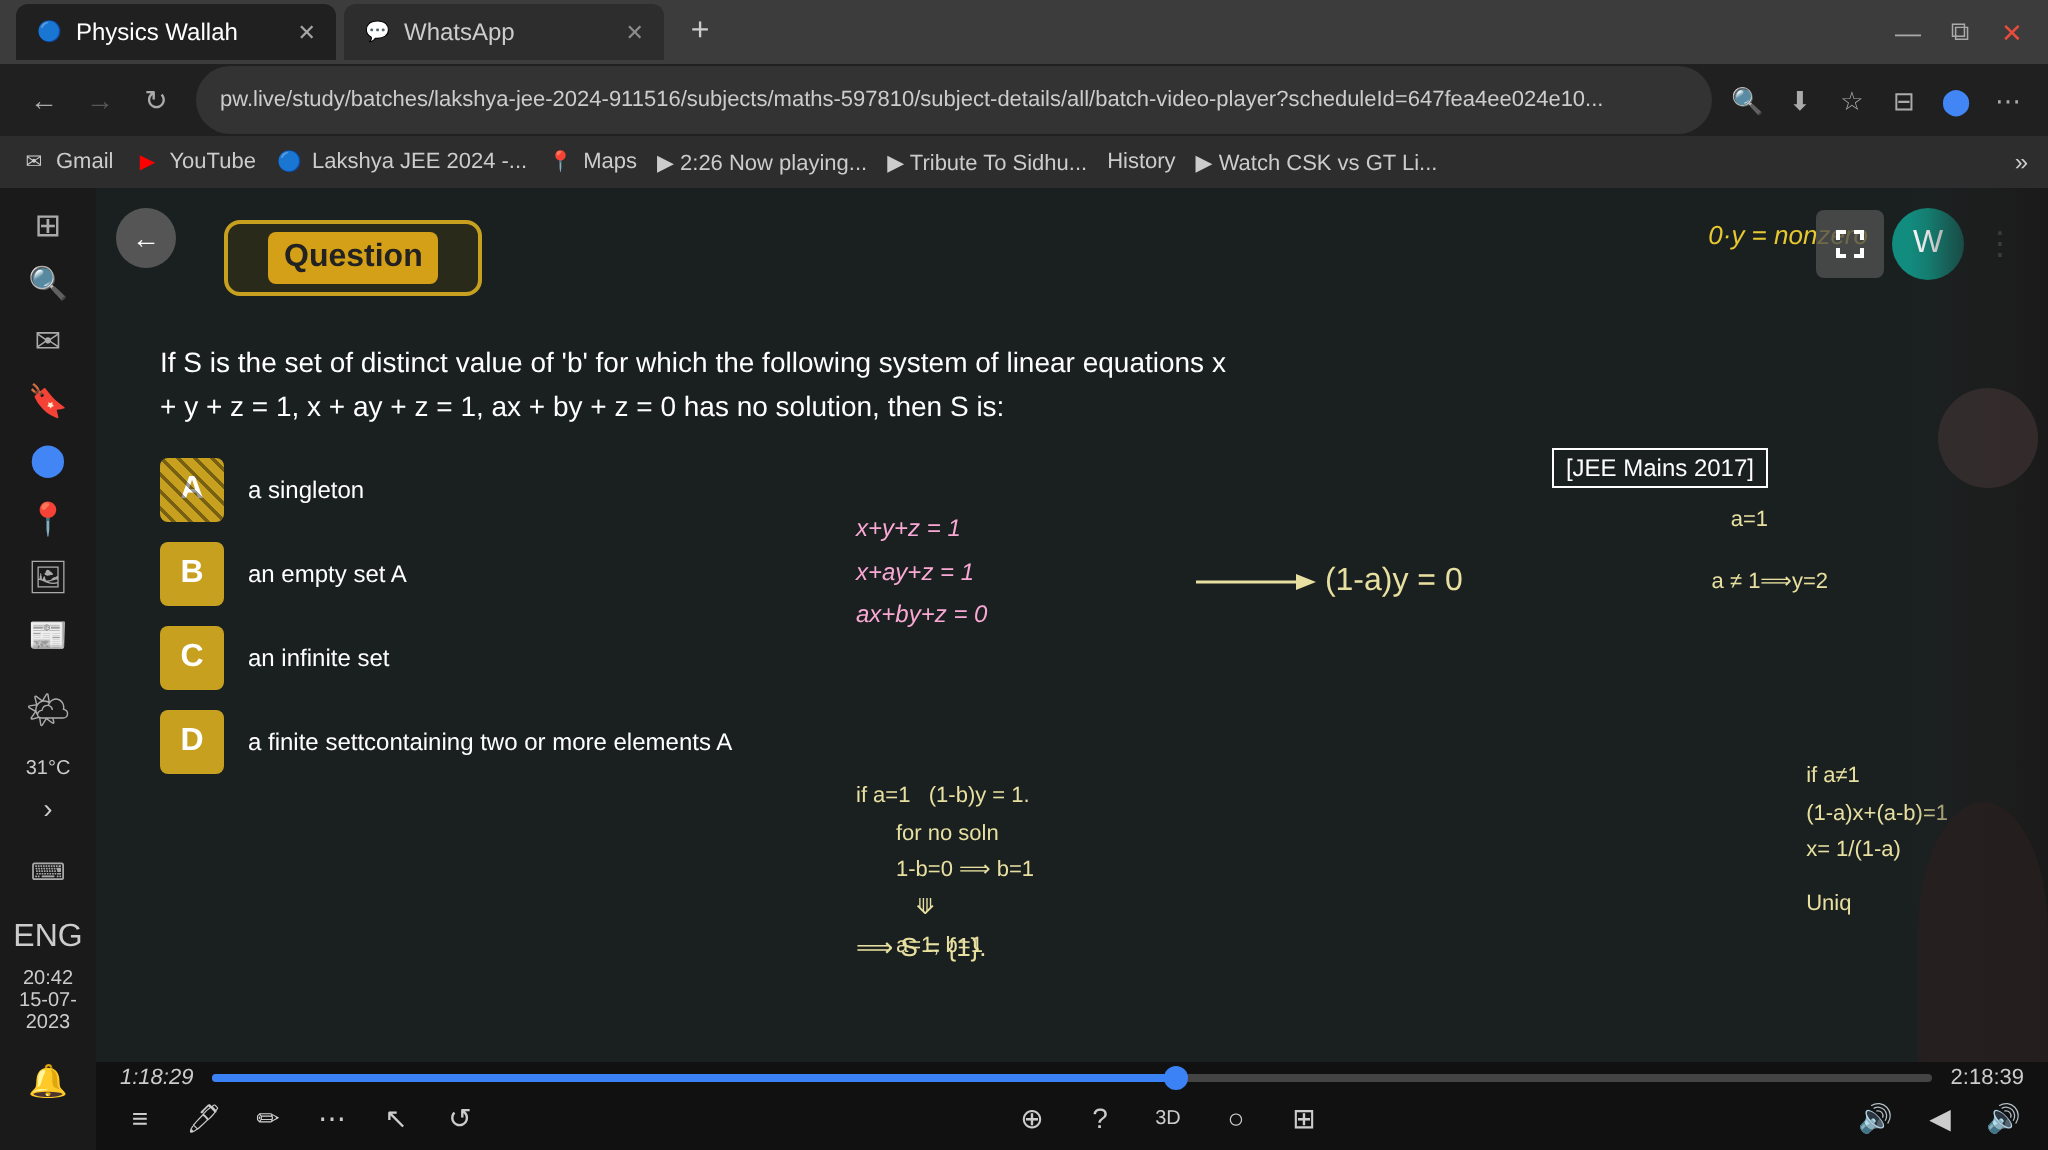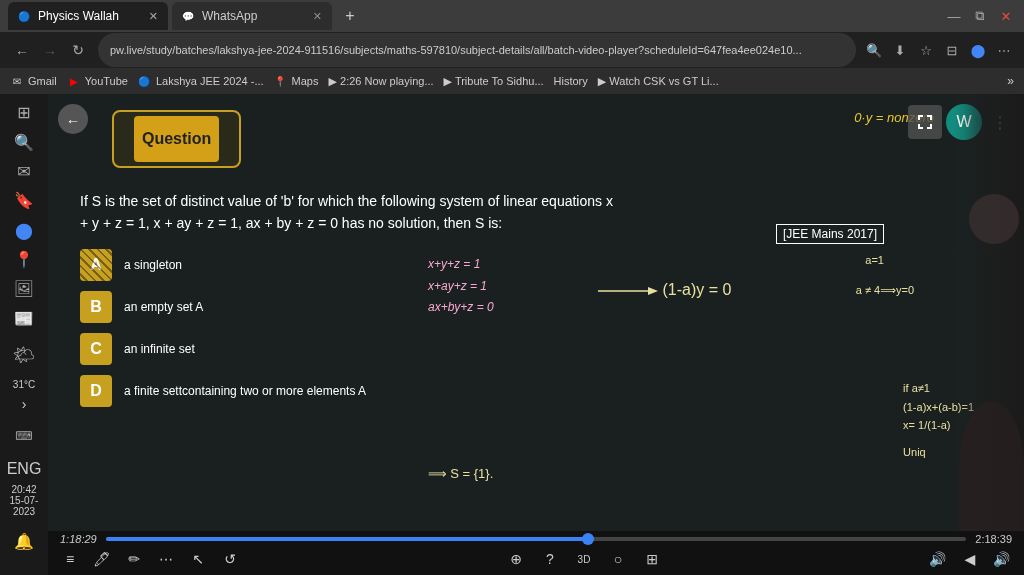--- a/index.html
+++ b/index.html
@@ -230,21 +230,21 @@
       align-items: center;
       padding: 4px 20px;
       margin-bottom: 12px;
     }
 
     .question-label {
       color: #222;
       background: #d4a017;
       font-weight: bold;
       font-size: 16px;
-      padding: 14px 8px;
+      padding: 4px 8px;
       border-radius: 4px;
     }
 
     .back-btn {
       position: absolute;
       top: 10px;
       left: 10px;
       width: 30px;
       height: 30px;
       background: #555;
@@ -675,24 +675,31 @@
             <polygon points="50,6 60,10 50,14" fill="#e8e0a0"></polygon>
           </svg>
           <span>(1-a)y = 0</span>
         </div>
 
         <div style="position:absolute; top:160px; right:140px; color:#e8e0a0; font-size:11px;">
           a=1
         </div>
 
         <div style="position:absolute; top:190px; right:110px; color:#e8e0a0; font-size:11px;">
-          a ≠ 4⟹y=0
-        </div>
-
-
+          a ≠ 1⟹y=2
+        </div>
+
+
+        <div style="position:absolute; top:295px; left:380px; color:#e8e0a0; font-size:11px; line-height:1.7;">
+          <div>if a=1 &nbsp; (1-b)y = 1.</div>
+          <div style="margin-left:20px;">for no soln</div>
+          <div style="margin-left:20px;">1-b=0 ⟹ b=1</div>
+          <div style="margin-left:30px;">⟱</div>
+          <div style="margin-left:20px;">a=1, b=1</div>
+        </div>
 
         <div style="position:absolute; top:285px; right:50px; color:#e8e0a0; font-size:11px; line-height:1.7;">
           <div>if a≠1</div>
           <div>(1-a)x+(a-b)=1</div>
           <div>x= 1/(1-a)</div>
           <div style="margin-top:8px;">Uniq</div>
         </div>
 
         <div style="position:absolute; bottom:50px; left:380px; color:#e8e0a0; font-size:13px;">⟹ S = {1}.</div>
 

